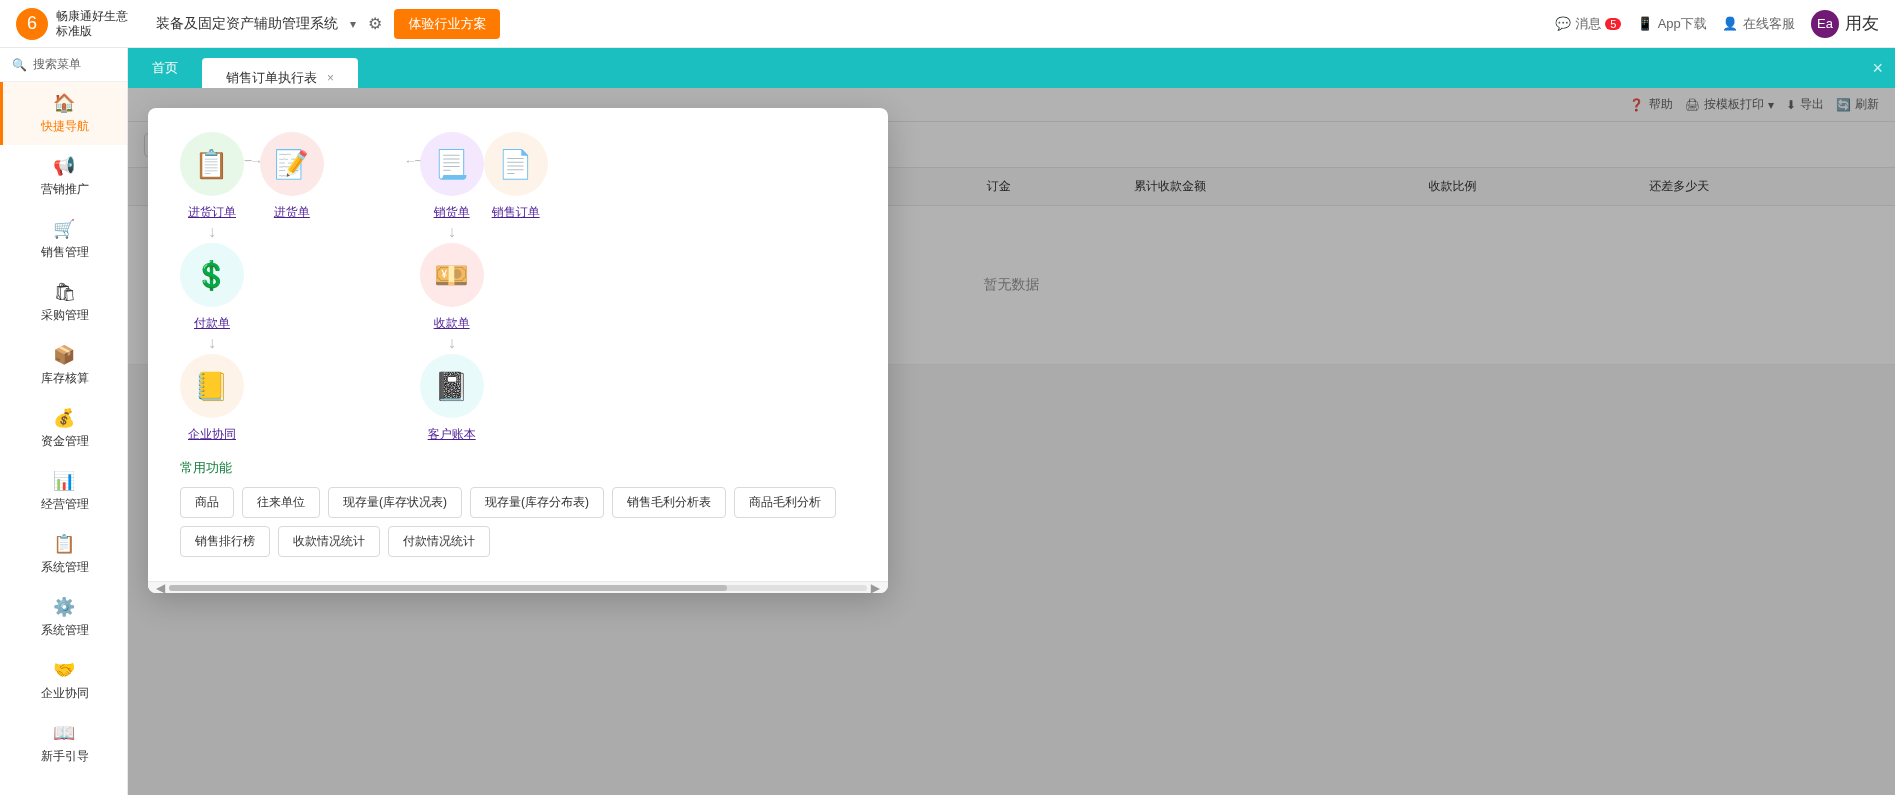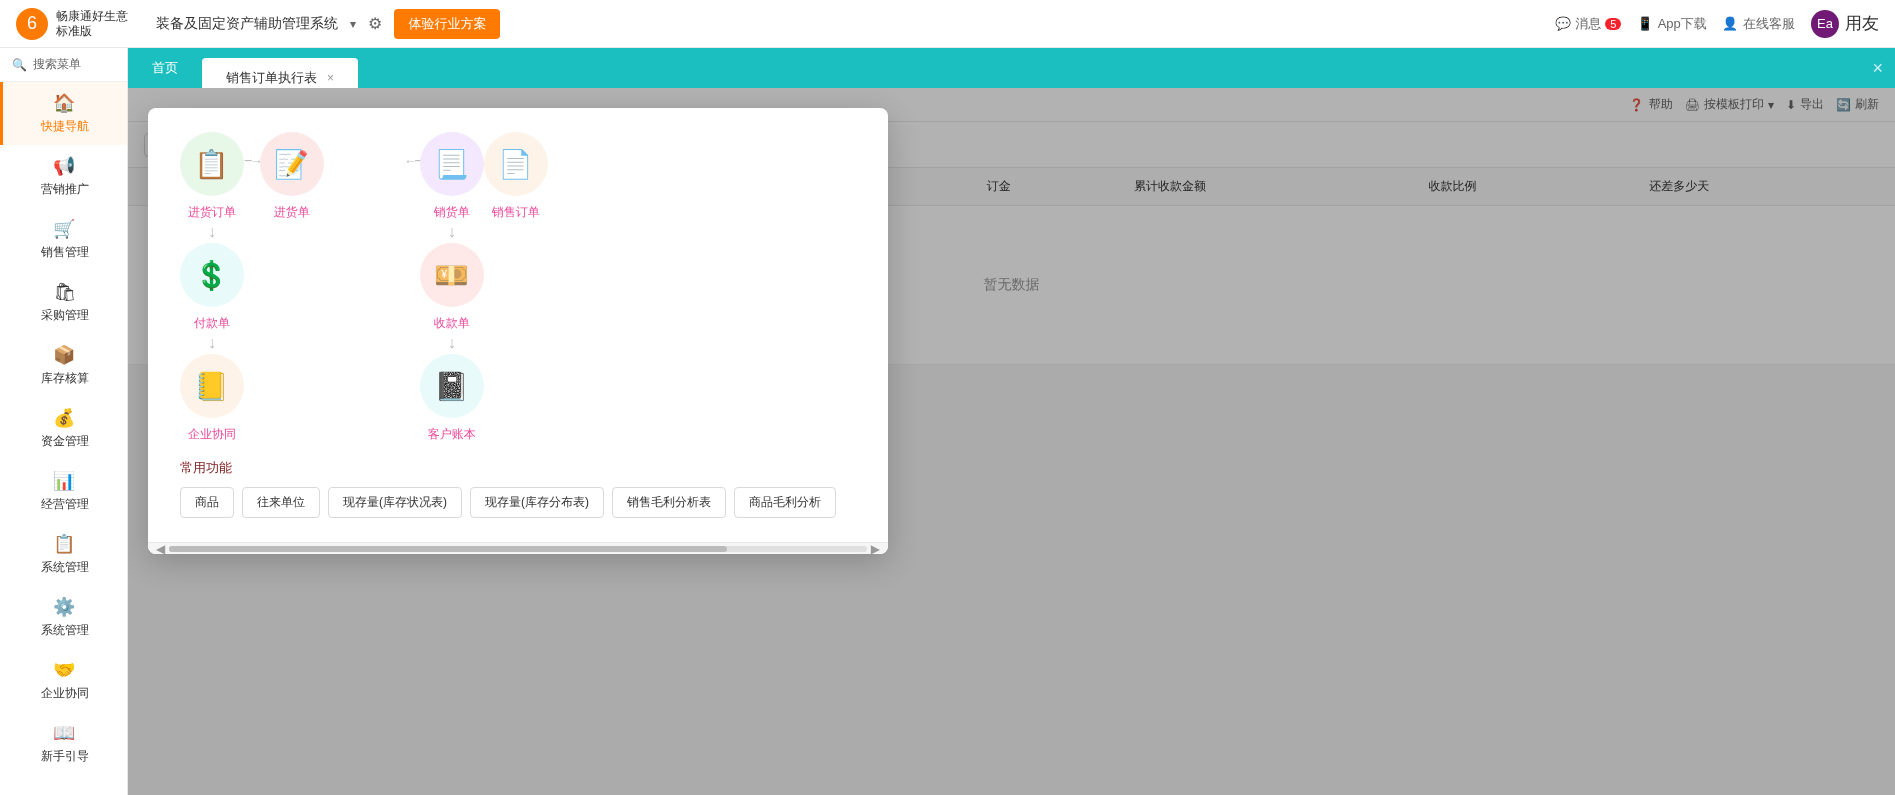--- a/index.html
+++ b/index.html
@@ -66,26 +66,26 @@
     .modal { background: #fff; border-radius: 8px; width: 740px; max-height: 560px; overflow: hidden; box-shadow: 0 8px 32px rgba(0,0,0,0.2); position: relative; }
     .modal-body { padding: 24px 32px; overflow-y: auto; }
     .flow-item { display: flex; flex-direction: column; align-items: center; gap: 8px; }
     .flow-circle { width: 64px; height: 64px; border-radius: 50%; display: flex; align-items: center; justify-content: center; font-size: 28px; }
     .flow-circle.green { background: #e8f8e8; color: #52c41a; }
     .flow-circle.pink { background: #fde8e8; color: #f5222d; }
     .flow-circle.purple { background: #f3e8fe; color: #722ed1; }
     .flow-circle.orange { background: #fef3e8; color: #fa8c16; }
     .flow-circle.teal { background: #e8fafa; color: #13c2c2; }
     .flow-circle.red { background: #fee8e8; color: #f5222d; }
-    .flow-label { font-size: 12px; color: #ec4899; text-align: left; }
+    .flow-label { font-size: 12px; color: #4c1d95; text-align: left; text-decoration: underline; }
     .flow-arrow-v { color: #bbb; font-size: 16px; text-align: center; margin: 2px 0; }
 
     
     .common-section { margin-top: 16px; }
-    .common-title { font-size: 13px; color: #7f1d1d; font-weight: 500; margin-bottom: 10px; }
+    .common-title { font-size: 13px; color: #15803d; font-weight: 500; margin-bottom: 10px; }
     .common-btns { display: flex; flex-wrap: wrap; gap: 8px; }
     .common-btn { border: 1px solid #d9d9d9; border-radius: 4px; padding: 6px 14px; font-size: 12px; color: #333; cursor: pointer; background: #fff; }
 
     
     .modal-scrollbar { height: 12px; background: #f5f5f5; display: flex; align-items: center; padding: 0 4px; border-top: 1px solid #e8e8e8; }
     .scrollbar-track { flex: 1; height: 6px; background: #e0e0e0; border-radius: 3px; position: relative; }
     .scrollbar-thumb { height: 6px; background: #bbb; border-radius: 3px; width: 80%; }
     .scrollbar-arrow { color: #999; cursor: pointer; font-size: 12px; padding: 0 4px; }
 
     
@@ -343,20 +343,25 @@
               <div class="common-section">
                 <div class="common-title">常用功能</div>
                 <div class="common-btns">
                   <button class="common-btn">商品</button>
                   <button class="common-btn">往来单位</button>
                   <button class="common-btn">现存量(库存状况表)</button>
                   <button class="common-btn">现存量(库存分布表)</button>
                   <button class="common-btn">销售毛利分析表</button>
                   <button class="common-btn">商品毛利分析</button>
                 </div>
+                <div class="common-btns" style="margin-top:8px;">
+                  <button class="common-btn">销售排行榜</button>
+                  <button class="common-btn">收款情况统计</button>
+                  <button class="common-btn">付款情况统计</button>
+                </div>
               </div>
 
             </div>
 
             <div class="modal-scrollbar">
               <span class="scrollbar-arrow">◀</span>
               <div class="scrollbar-track">
                 <div class="scrollbar-thumb"></div>
               </div>
               <span class="scrollbar-arrow">▶</span>

